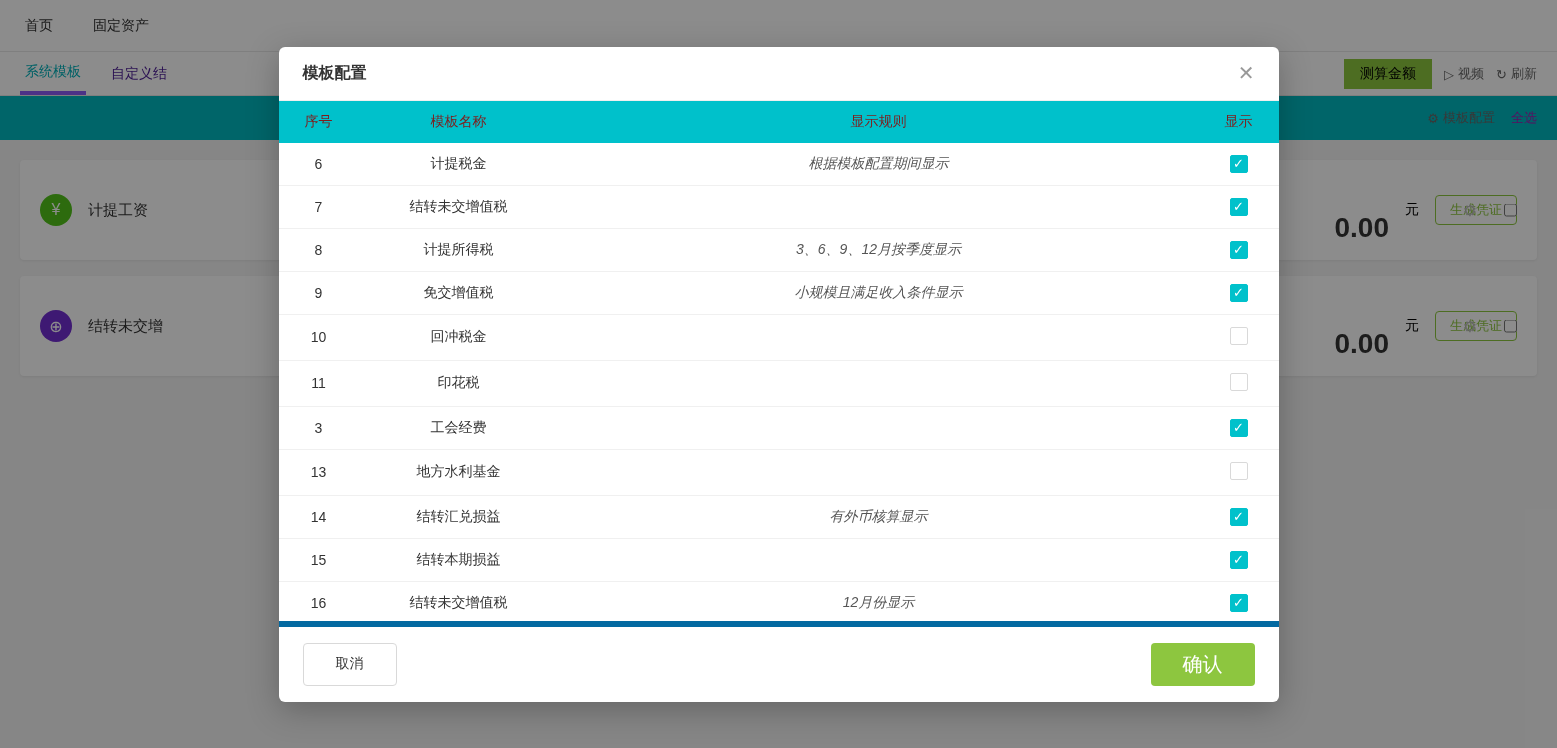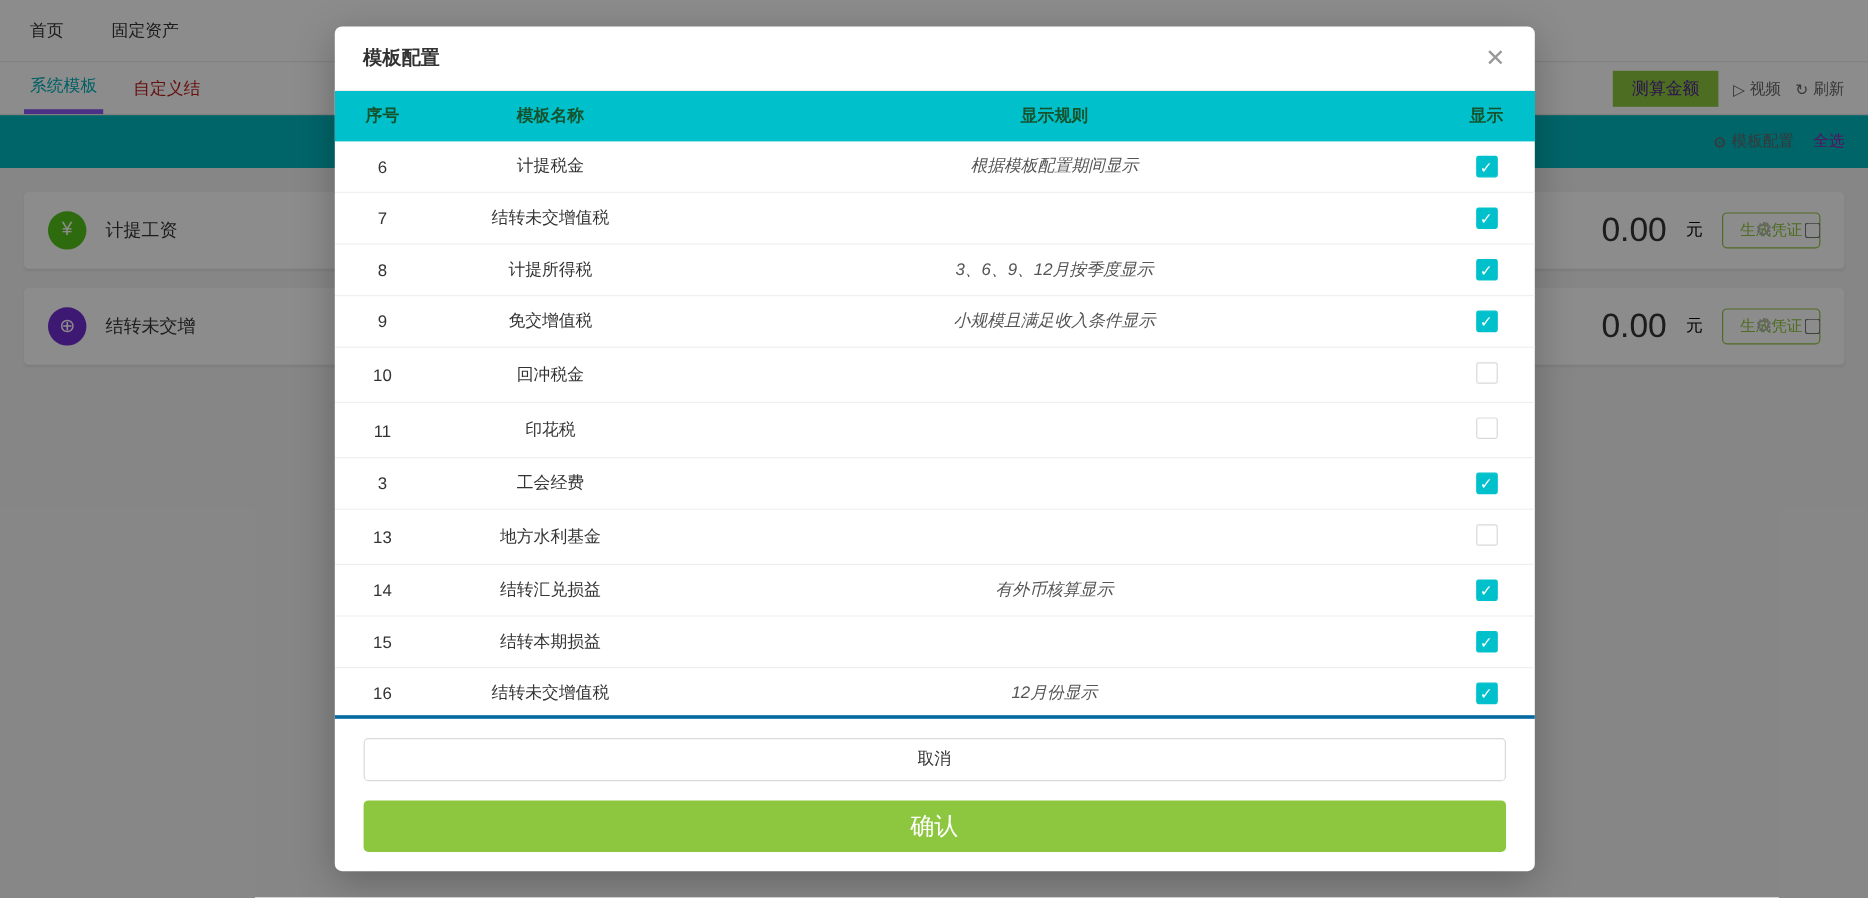--- a/index.html
+++ b/index.html
@@ -47,21 +47,21 @@
       height: 44px;
       background: #fff;
       display: flex;
       align-items: center;
       padding: 0 20px;
       gap: 20px;
       border-bottom: 1px solid #e8e8e8;
       z-index: 1;
     }
     .sub-tab {
-      color: #b91c1c;
+      color: #4c1d95;
       font-size: 14px;
       cursor: pointer;
       padding: 10px 5px;
     }
     .sub-tab.active {
       color: #00b0b9;
       border-bottom: 4px solid #8b5cf6;
     }
 
     
@@ -70,21 +70,21 @@
       top: 52px;
       right: 20px;
       height: 44px;
       display: flex;
       align-items: center;
       gap: 12px;
       z-index: 2;
     }
     .btn-calc {
       background: #8dc63f;
-      color: #4c1d95;
+      color: #000000;
       border: none;
       padding: 6px 16px;
       border-radius: 0;
       cursor: pointer;
       font-size: 14px;
     }
     .btn-video {
       color: #666;
       cursor: pointer;
       font-size: 13px;
@@ -143,22 +143,23 @@
     }
     .card-icon.green { background: #52c41a; }
     .card-icon.purple { background: #722ed1; }
     .card-title {
       font-size: 15px;
       color: #333;
       flex: 1;
     }
     .card-amount {
       font-size: 28px;
-      font-weight: normal;
+      font-weight: bold;
       color: #333;
+      margin-top: 36px;
     }
     .card-gear {
       position: absolute;
       right: 60px;
       top: 50%;
       transform: translateY(-50%);
       color: #bbb;
       font-size: 16px;
       cursor: pointer;
     }
@@ -259,24 +260,24 @@
     
     .config-table {
       width: 100%;
       border-collapse: collapse;
       flex: 1;
     }
     .config-table thead tr {
       background: #00c1cb;
     }
     .config-table thead th {
-      color: #14532d;
+      color: #7f1d1d;
       padding: 12px 16px;
       text-align: center;
-      font-weight: 700;
+      font-weight: 400;
       font-size: 14px;
     }
     .config-table thead th:first-child {
       width: 80px;
     }
     .config-table thead th:nth-child(2) {
       width: 200px;
     }
     .config-table thead th:last-child {
       width: 80px;
@@ -335,24 +336,23 @@
     }
     .custom-checkbox.unchecked {
       background: #fff;
       border-color: #d9d9d9;
     }
 
     
     .modal-footer {
       padding: 16px 24px;
       display: flex;
-      justify-content: flex-start;
+      justify-content: space-between;
       gap: 16px;
-      border-top: 3px solid #0369a1;
-      flex-direction: column;
+      border-top: 6px solid #0369a1;
     }
     .btn-cancel {
       border: 1px solid #d9d9d9;
       background: #fff;
       color: #333;
       padding: 8px 32px;
       border-radius: 4px;
       cursor: pointer;
       font-size: 14px;
     }

